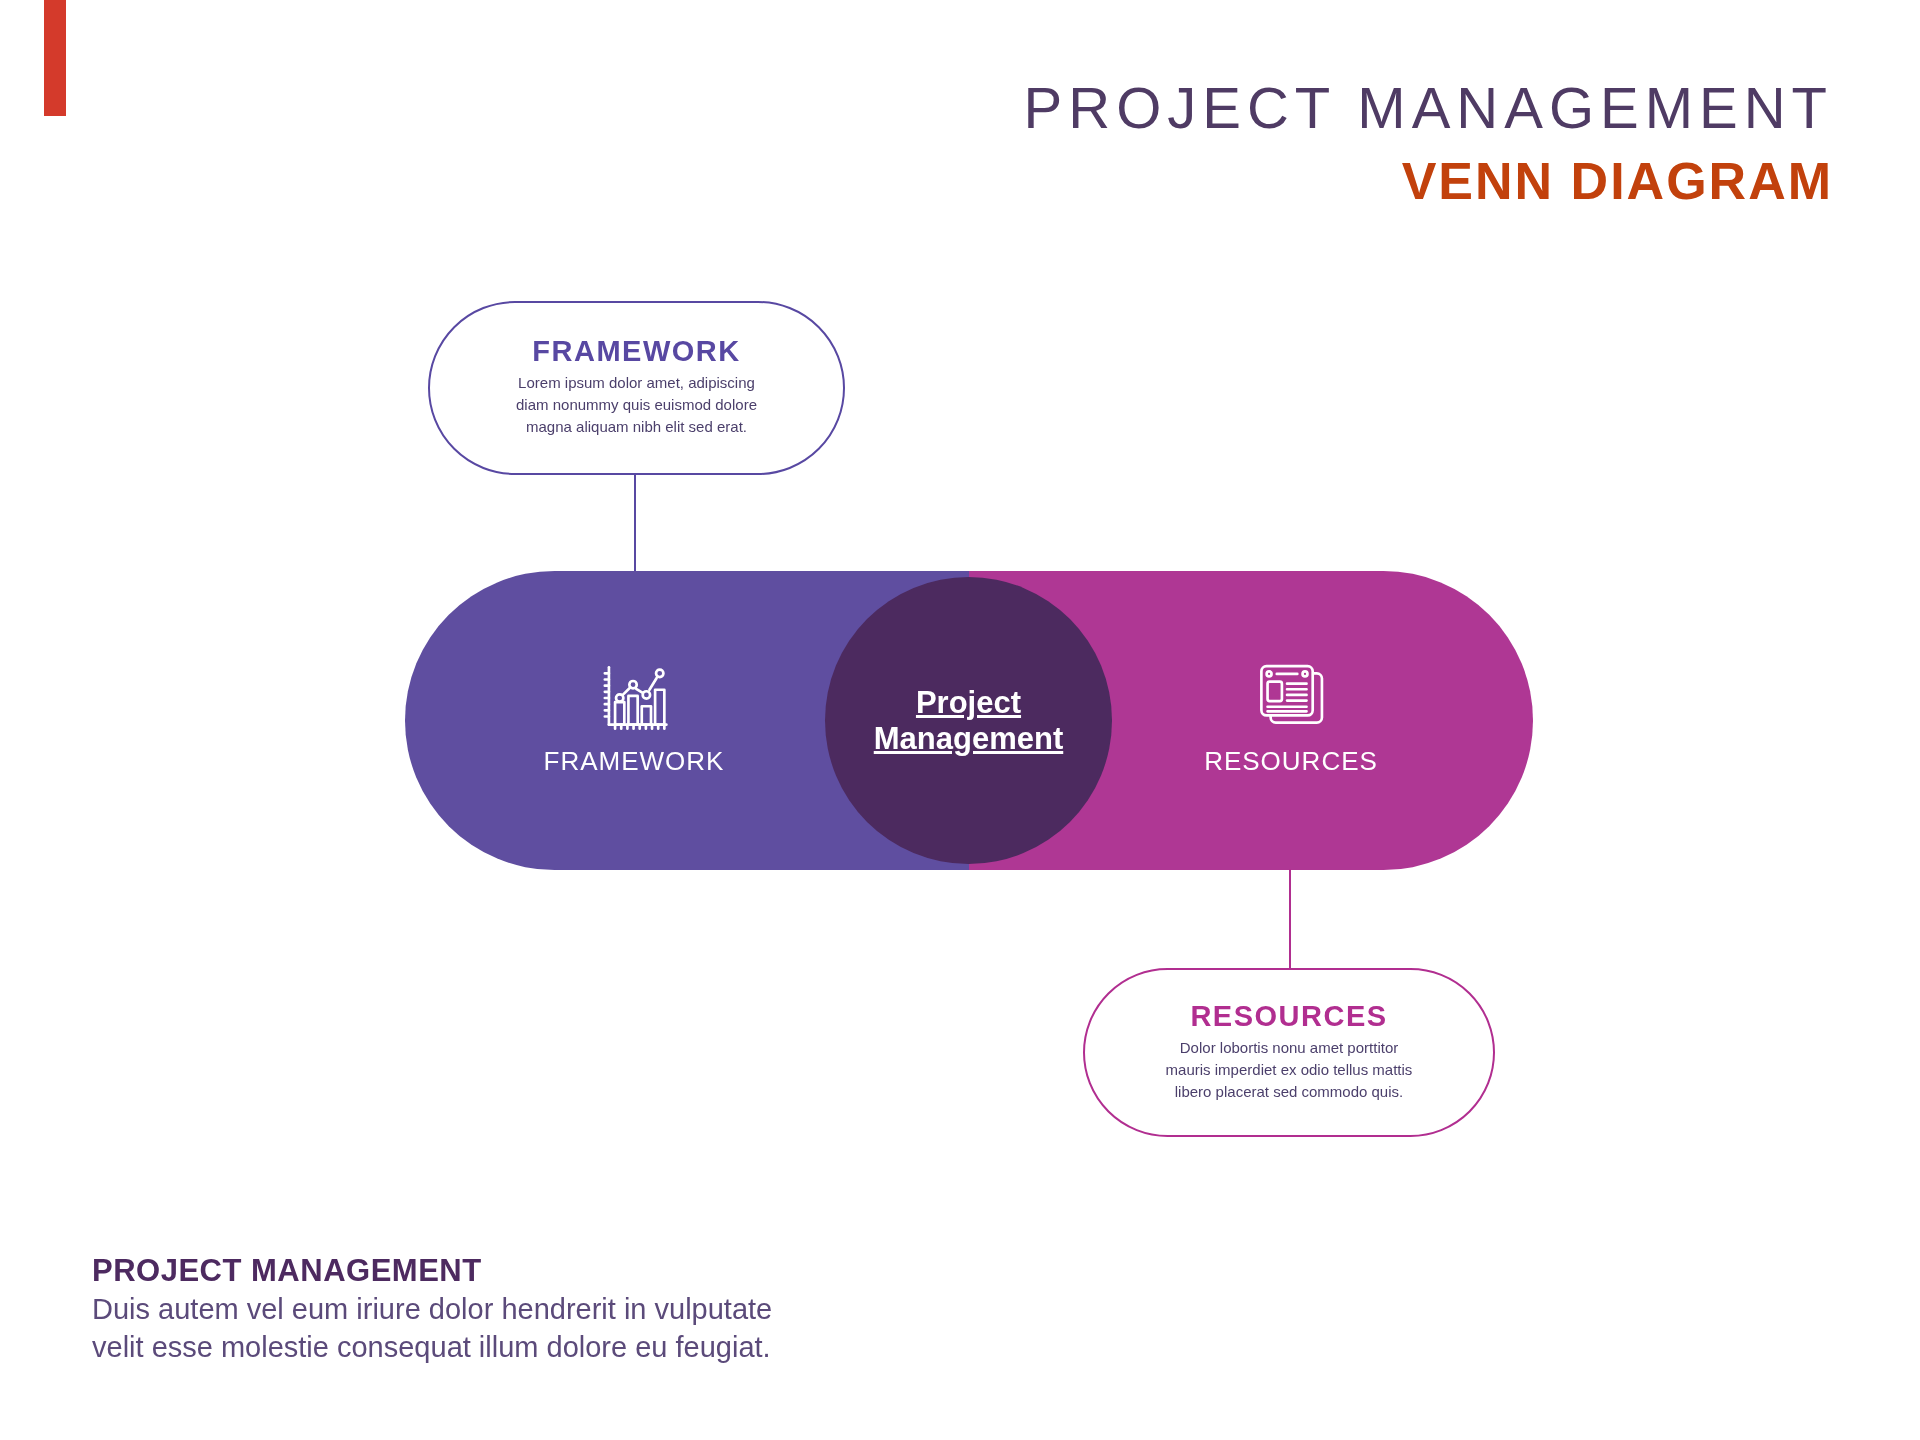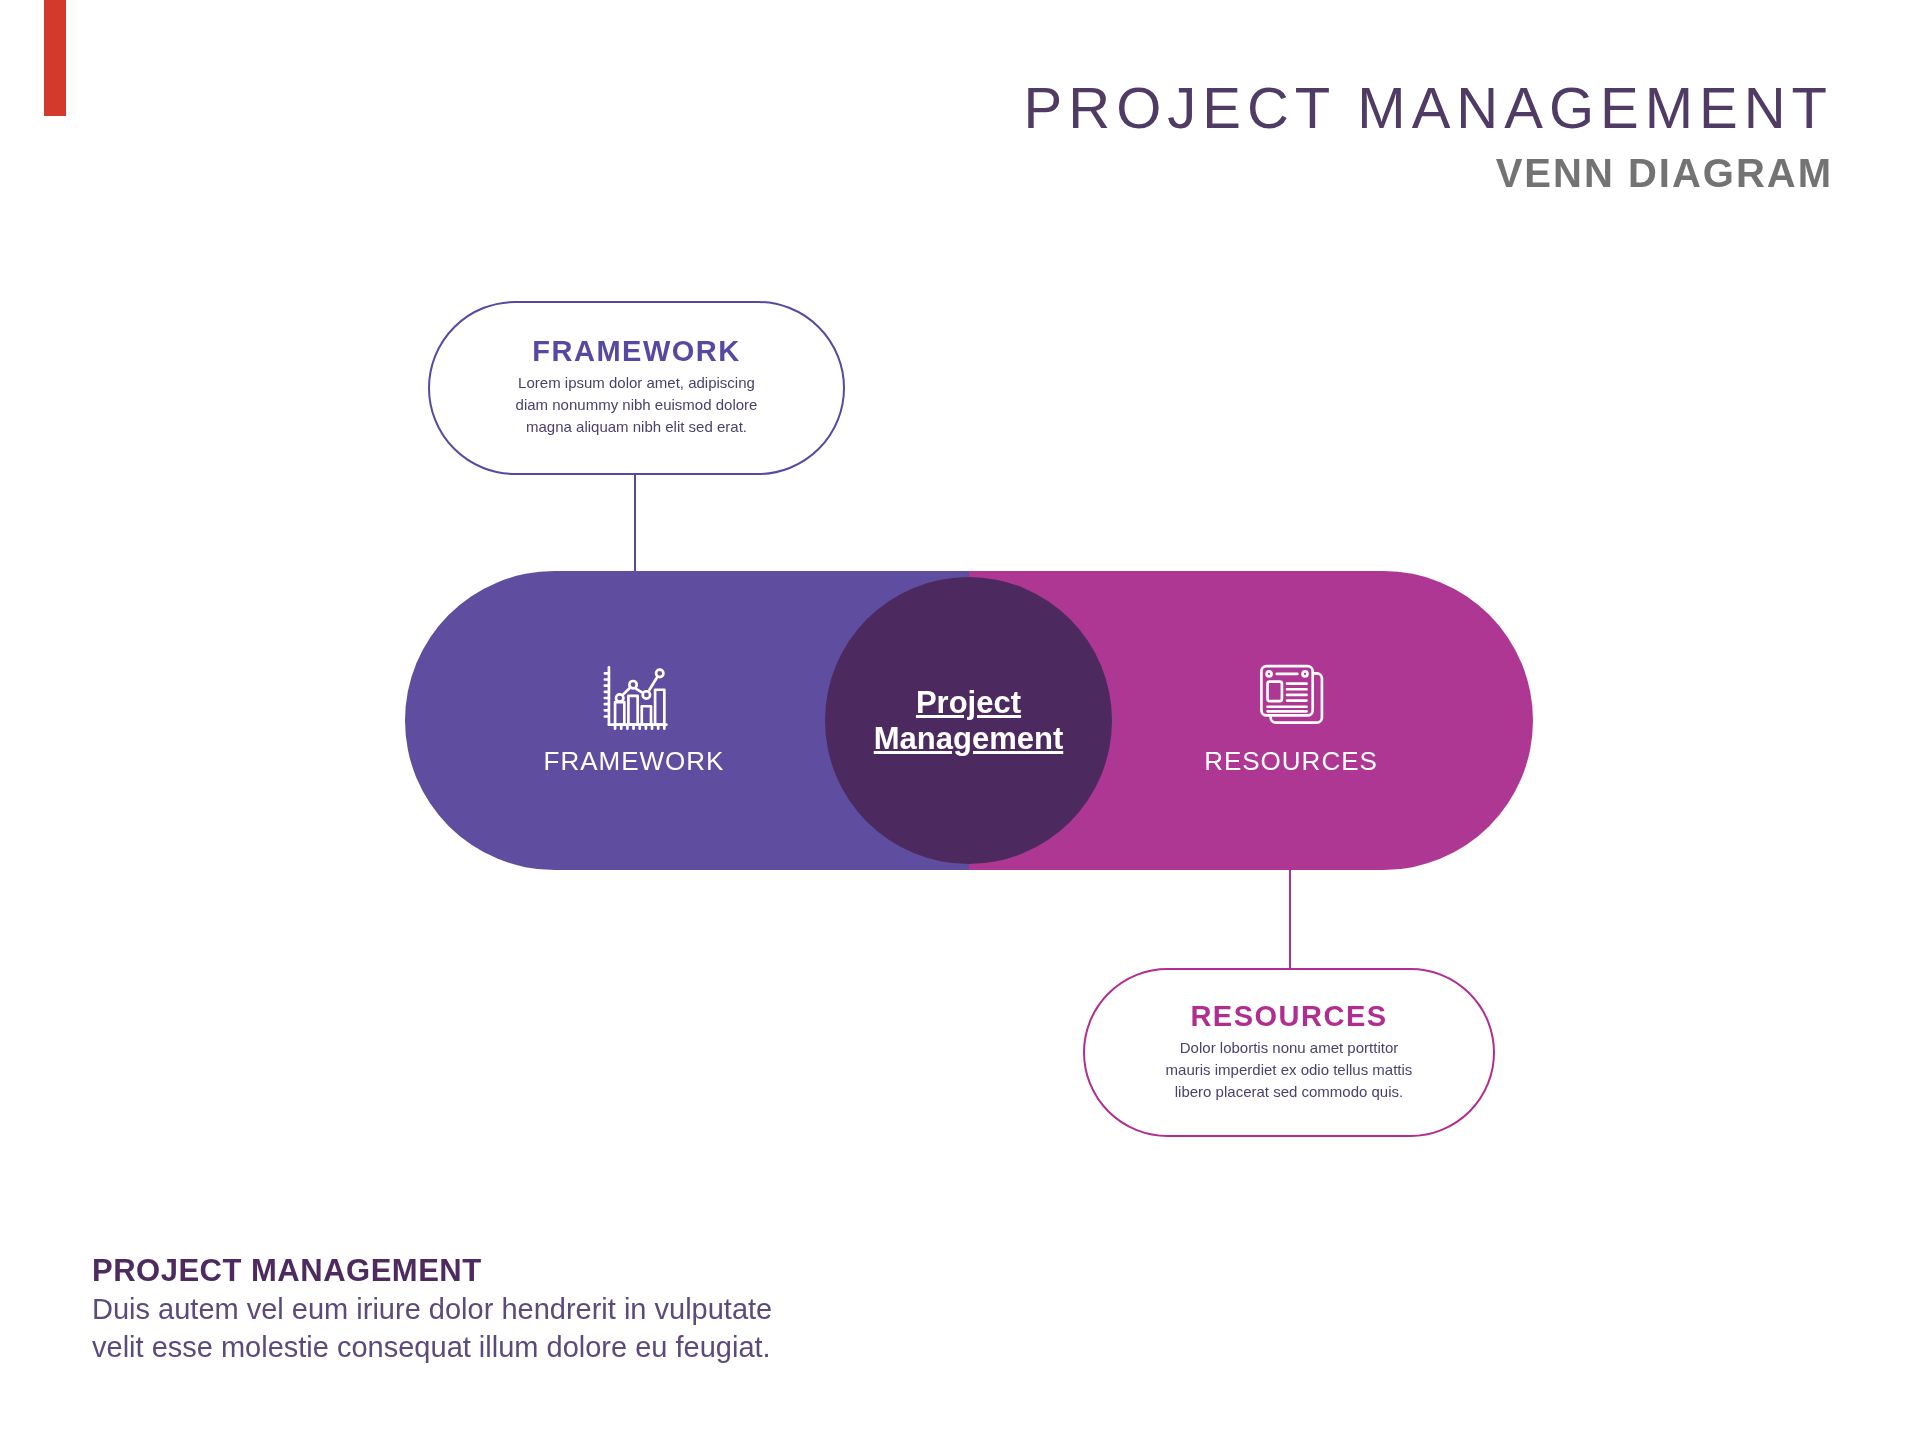--- a/index.html
+++ b/index.html
@@ -29,26 +29,26 @@
   }
   .title-light {
     font-size: 58px;
     font-weight: 300;
     letter-spacing: 6px;
     color: #4f3b64;
     line-height: 64px;
     white-space: nowrap;
   }
   .title-bold {
-    font-size: 40px;
+    font-size: 52px;
     font-weight: 800;
     letter-spacing: 2px;
-    color: #737373;
+    color: #c2410c;
     line-height: 66px;
-    margin-top: 0;
+    margin-top: 8px;
     white-space: nowrap;
   }
 
   
   .callout {
     position: absolute;
     background: #ffffff;
     border-radius: 90px;
     text-align: center;
   }
@@ -175,21 +175,21 @@
 
   <div class="header">
     <div class="title-light">PROJECT MANAGEMENT</div>
     <div class="title-bold">VENN DIAGRAM</div>
   </div>
 
   <div class="callout fw">
     <div class="callout-title">FRAMEWORK</div>
     <div class="callout-body">
       <div>Lorem ipsum dolor amet, adipiscing</div>
-      <div>diam nonummy nibh euismod dolore</div>
+      <div>diam nonummy quis euismod dolore</div>
       <div>magna aliquam nibh elit sed erat.</div>
     </div>
   </div>
   <div class="connector c1"></div>
 
   <div class="venn">
     <div class="half left"></div>
     <div class="half right"></div>
 
     <div class="pill-item fw-item">

